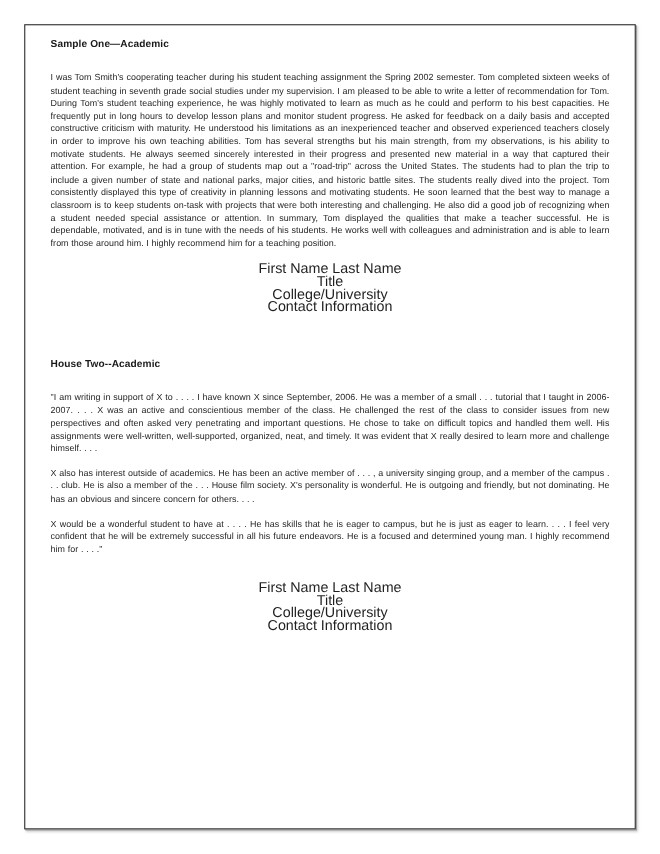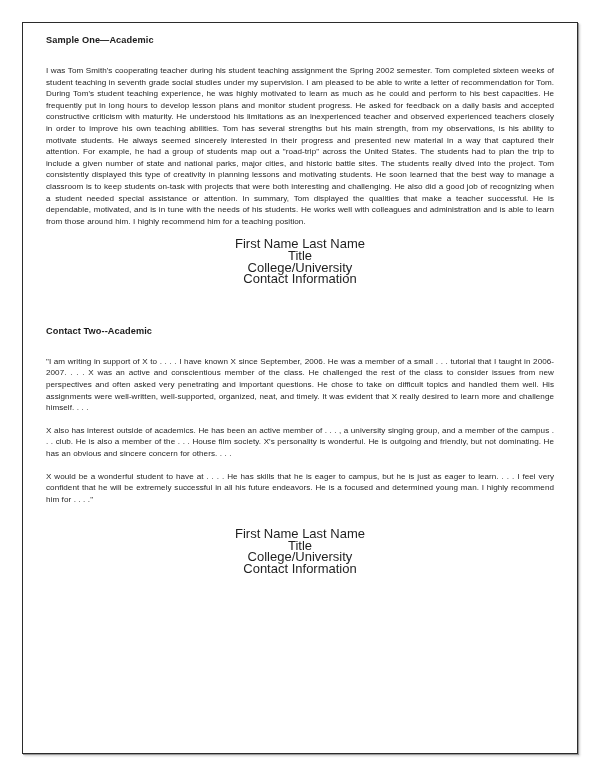--- a/index.html
+++ b/index.html
@@ -98,21 +98,21 @@
           <div class="block-line">First Name Last Name</div>
           <div class="block-line">Title</div>
           <div class="block-line">College/University</div>
           <div class="block-line">Contact Information</div>
         </div>
       </div>
 
       <div class="gap-section"></div>
 
       <div>
-        <h2 class="section-heading">Contact Two--Academic</h2>
+        <h2 class="section-heading">House Two--Academic</h2>
 
         <div class="gap-after-heading"></div>
 
         <p class="body-paragraph">"I am writing in support of X to . . . . I have known X since September, 2006. He was a member of a small . . . tutorial that I taught in 2006-2007. . . . X was an active and conscientious member of the class.  He challenged the rest of the class to consider issues from new perspectives and often asked very penetrating and important questions.  He chose to take on difficult topics and handled them well.  His assignments were well-written, well-supported, organized, neat, and timely.  It was evident that X really desired to learn more and challenge himself. . . .</p>
 
         <div class="gap-para"></div>
 
         <p class="body-paragraph">X also has interest outside of academics.  He has been an active member of . . . , a university singing group, and a member of the campus . . . club.  He is also a member of the . . . House film society.  X's personality is wonderful.  He is outgoing and friendly, but not dominating.  He has an obvious and sincere concern for others. . . .</p>
 
         <div class="gap-para"></div>

